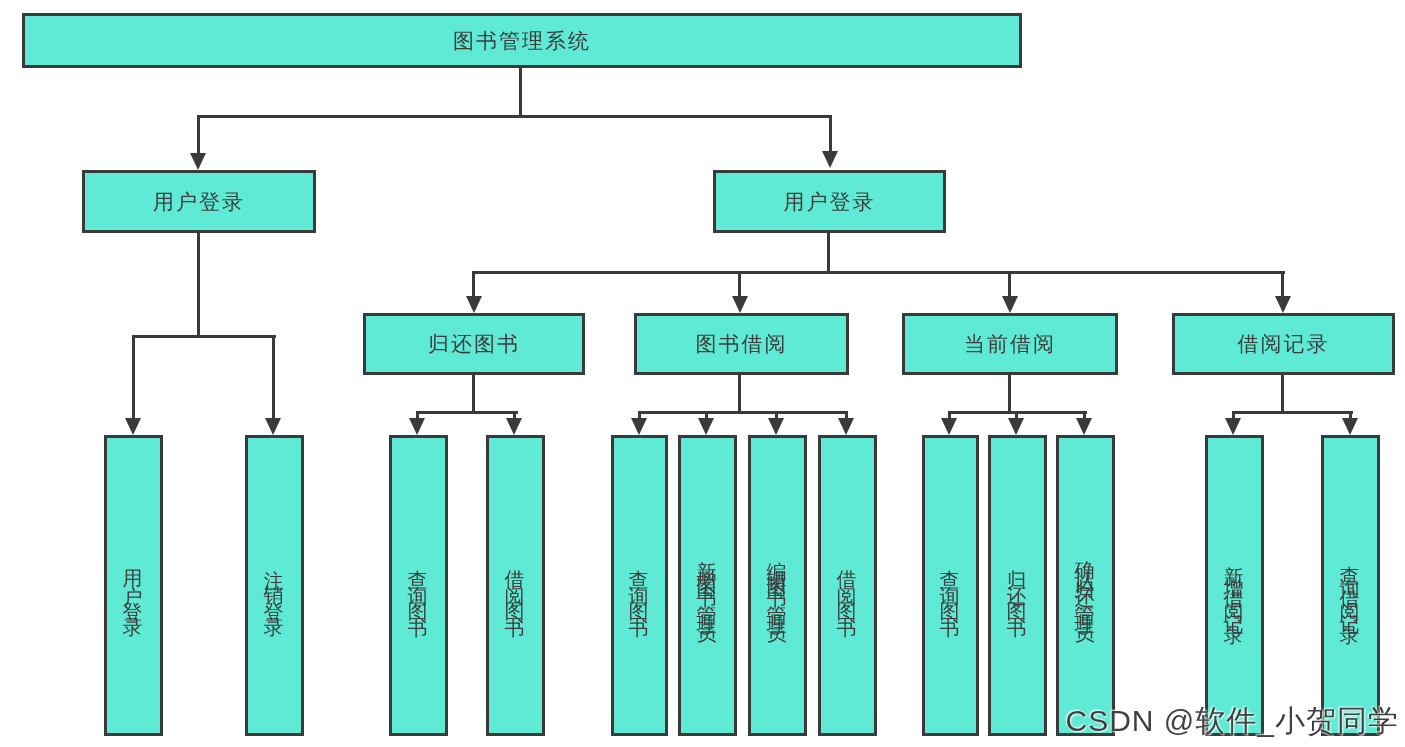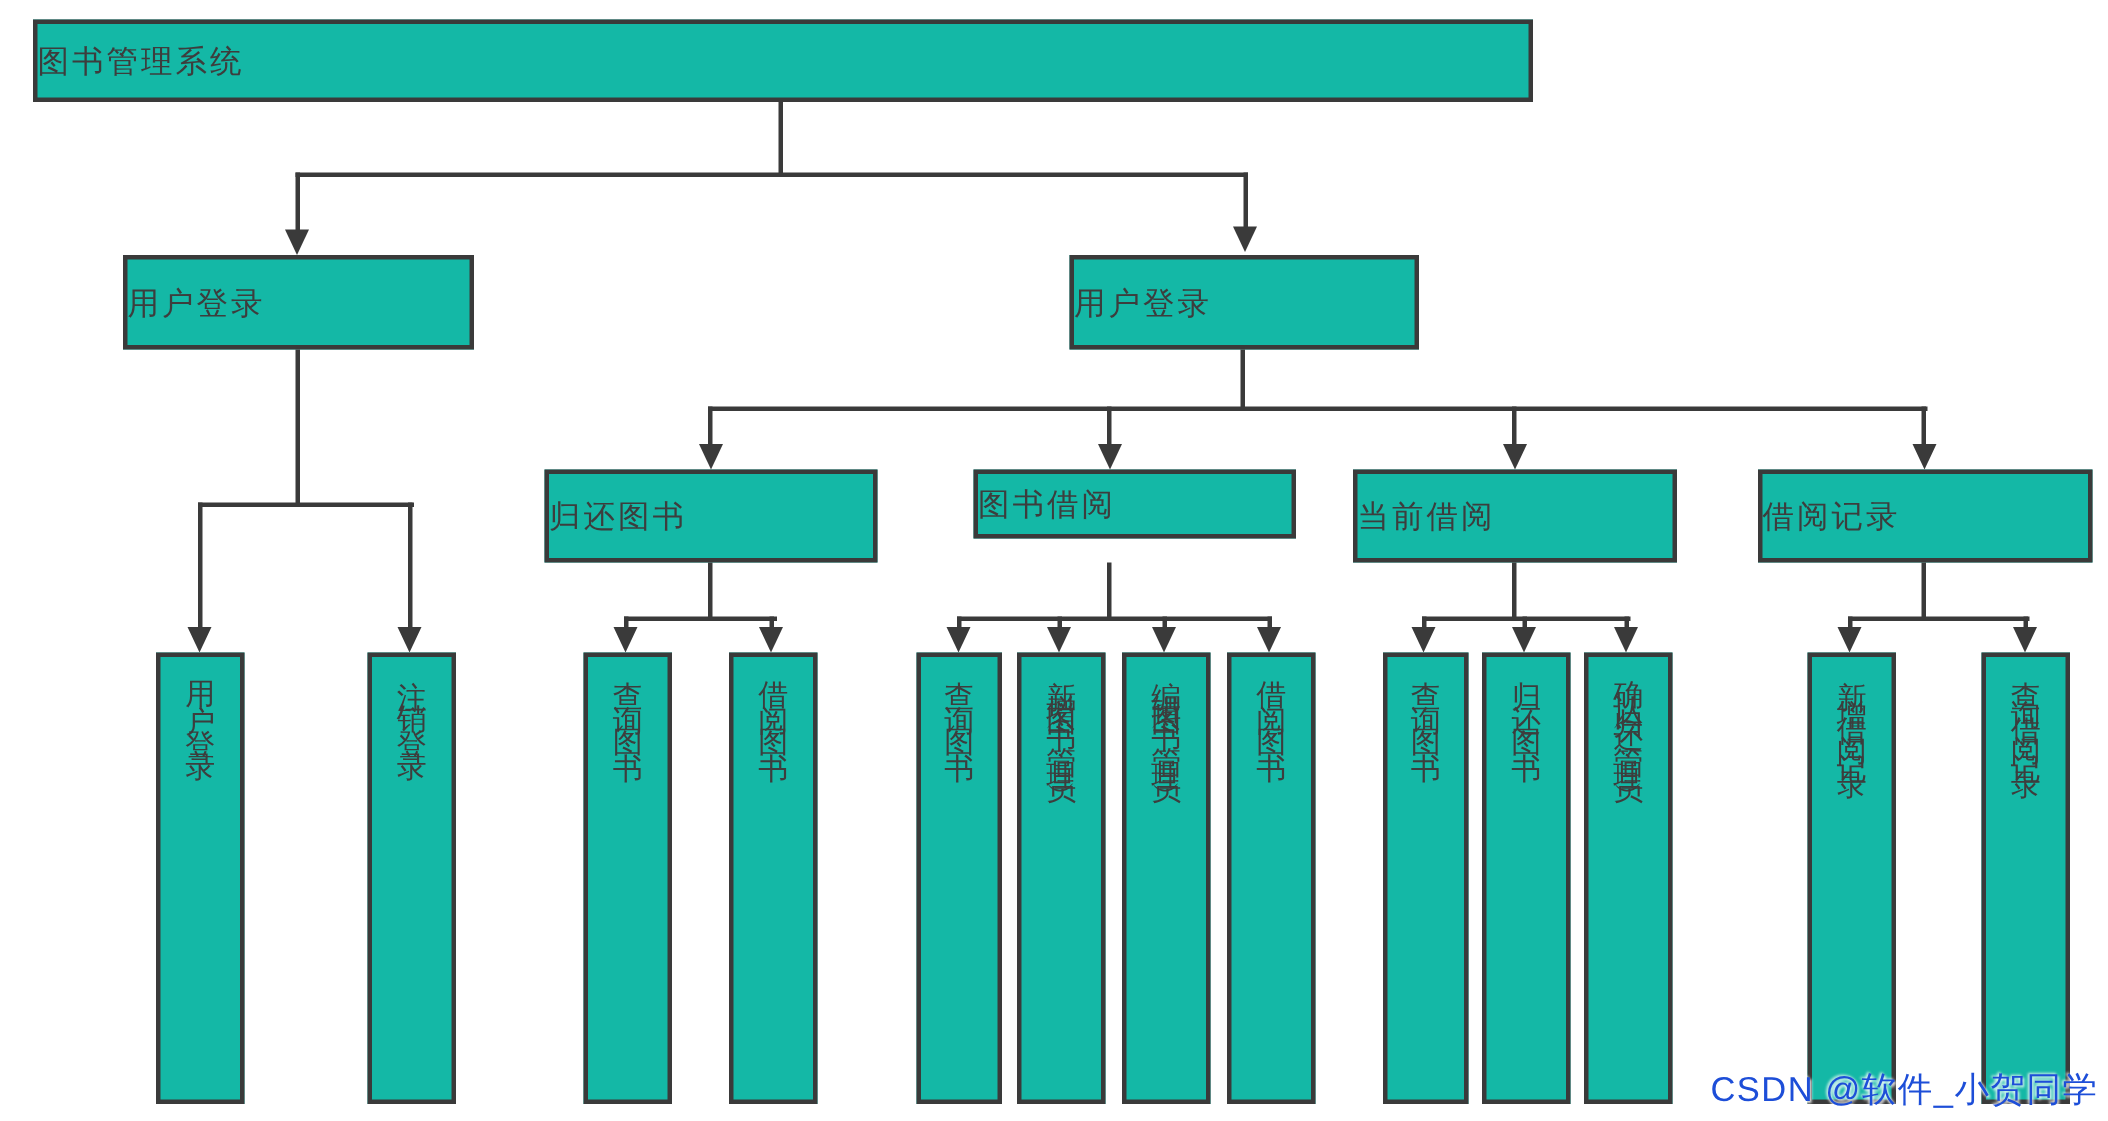--- a/index.html
+++ b/index.html
@@ -9,23 +9,24 @@
     height: 747px;
     background: #ffffff;
     overflow: hidden;
     font-family: "Liberation Sans", "DejaVu Sans", sans-serif;
     color: #3d3d3d;
   }
   .box {
     position: absolute;
     box-sizing: border-box;
     border: 3px solid #3a3a3a;
-    background: #14b8a6;
+    background: #5eead4;
     display: flex;
     align-items: center;
+    justify-content: center;
   }
   .hnode { font-size: 21px; letter-spacing: 2px; }
   .leaf {
     writing-mode: vertical-rl;
     text-orientation: mixed;
     font-size: 20px;
     letter-spacing: 16px;
     top: 435px;
     width: 59px;
     height: 301px;
@@ -39,23 +40,23 @@
     position: absolute;
     width: 0; height: 0;
     border-left: 8px solid transparent;
     border-right: 8px solid transparent;
     border-top: 17px solid #3a3a3a;
   }
   #watermark {
     position: absolute;
     right: 6px;
     bottom: 5px;
-    font-size: 23px;
+    font-size: 30px;
     letter-spacing: 1px;
-    color: #1d4ed8;
+    color: #404040;
     text-shadow: 1px 1px 2px #ffffff, -1px -1px 2px #ffffff;
     z-index: 10;
     white-space: nowrap;
   }
 </style>
 </head>
 <body>
 
 <div id="canvas">
 
@@ -91,21 +92,21 @@
   <div class="vl" style="left:738px;  top:271px; height:28px;"></div>
   <div class="arr" style="left:732px;  top:296px;"></div>
   <div class="vl" style="left:1008px; top:271px; height:28px;"></div>
   <div class="arr" style="left:1002px; top:296px;"></div>
   <div class="vl" style="left:1281px; top:271px; height:28px;"></div>
   <div class="arr" style="left:1275px; top:296px;"></div>
 
   <div class="box hnode" style="left:363px; top:313px; width:222px; height:62px;">
     <span>归还图书</span>
   </div>
-  <div class="box hnode" style="left:649px; top:313px; width:215px; height:46px;">
+  <div class="box hnode" style="left:634px; top:313px; width:215px; height:62px;">
     <span>图书借阅</span>
   </div>
   <div class="box hnode" style="left:902px; top:313px; width:216px; height:62px;">
     <span>当前借阅</span>
   </div>
   <div class="box hnode" style="left:1172px; top:313px; width:223px; height:62px;">
     <span>借阅记录</span>
   </div>
 
   <div class="vl" style="left:472px; top:375px; height:39px;"></div>

